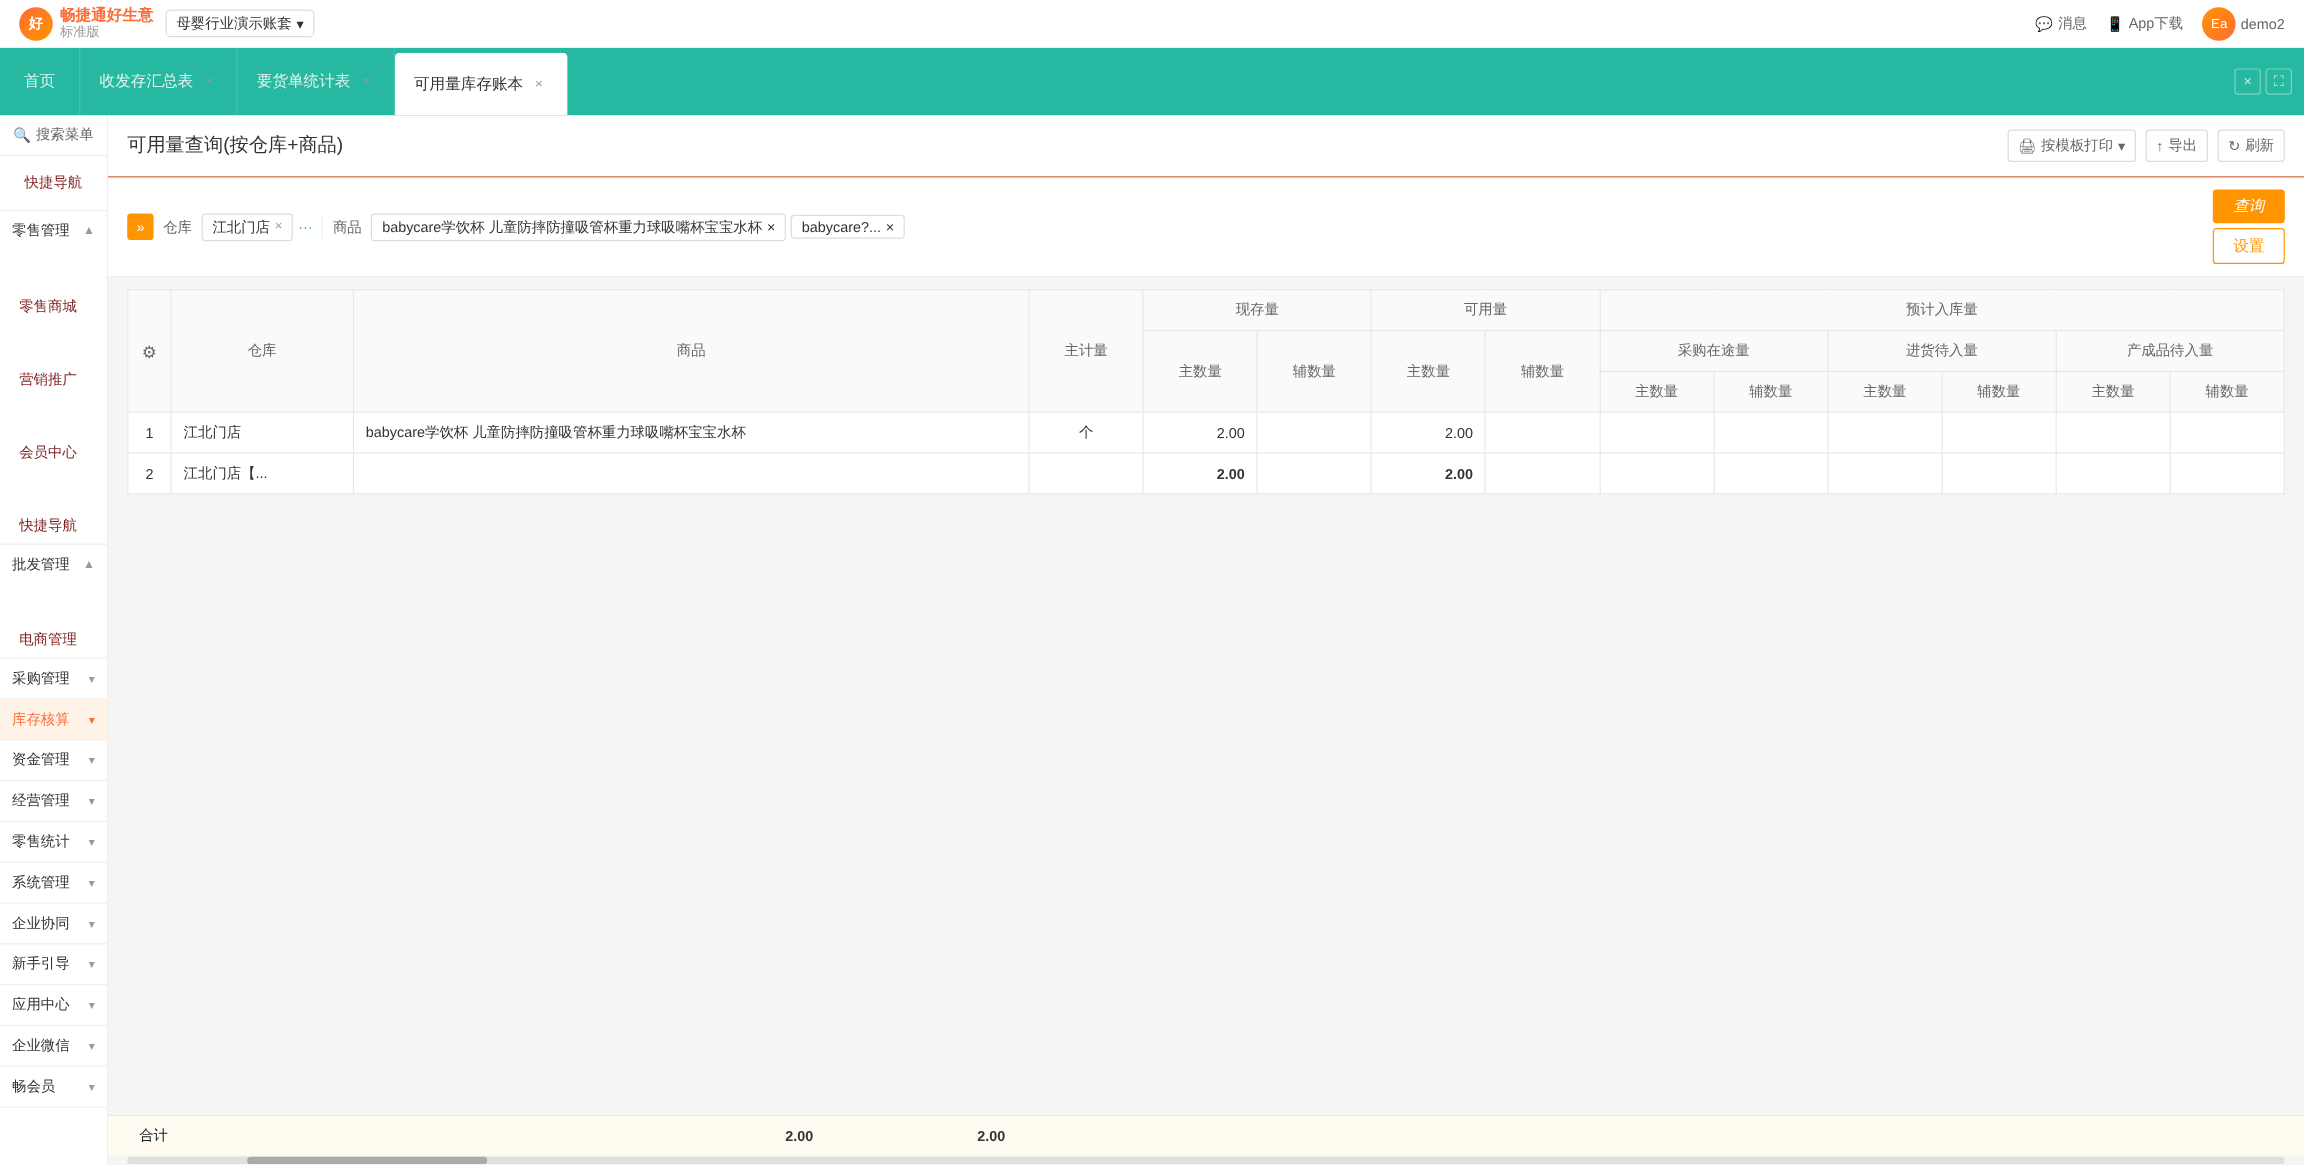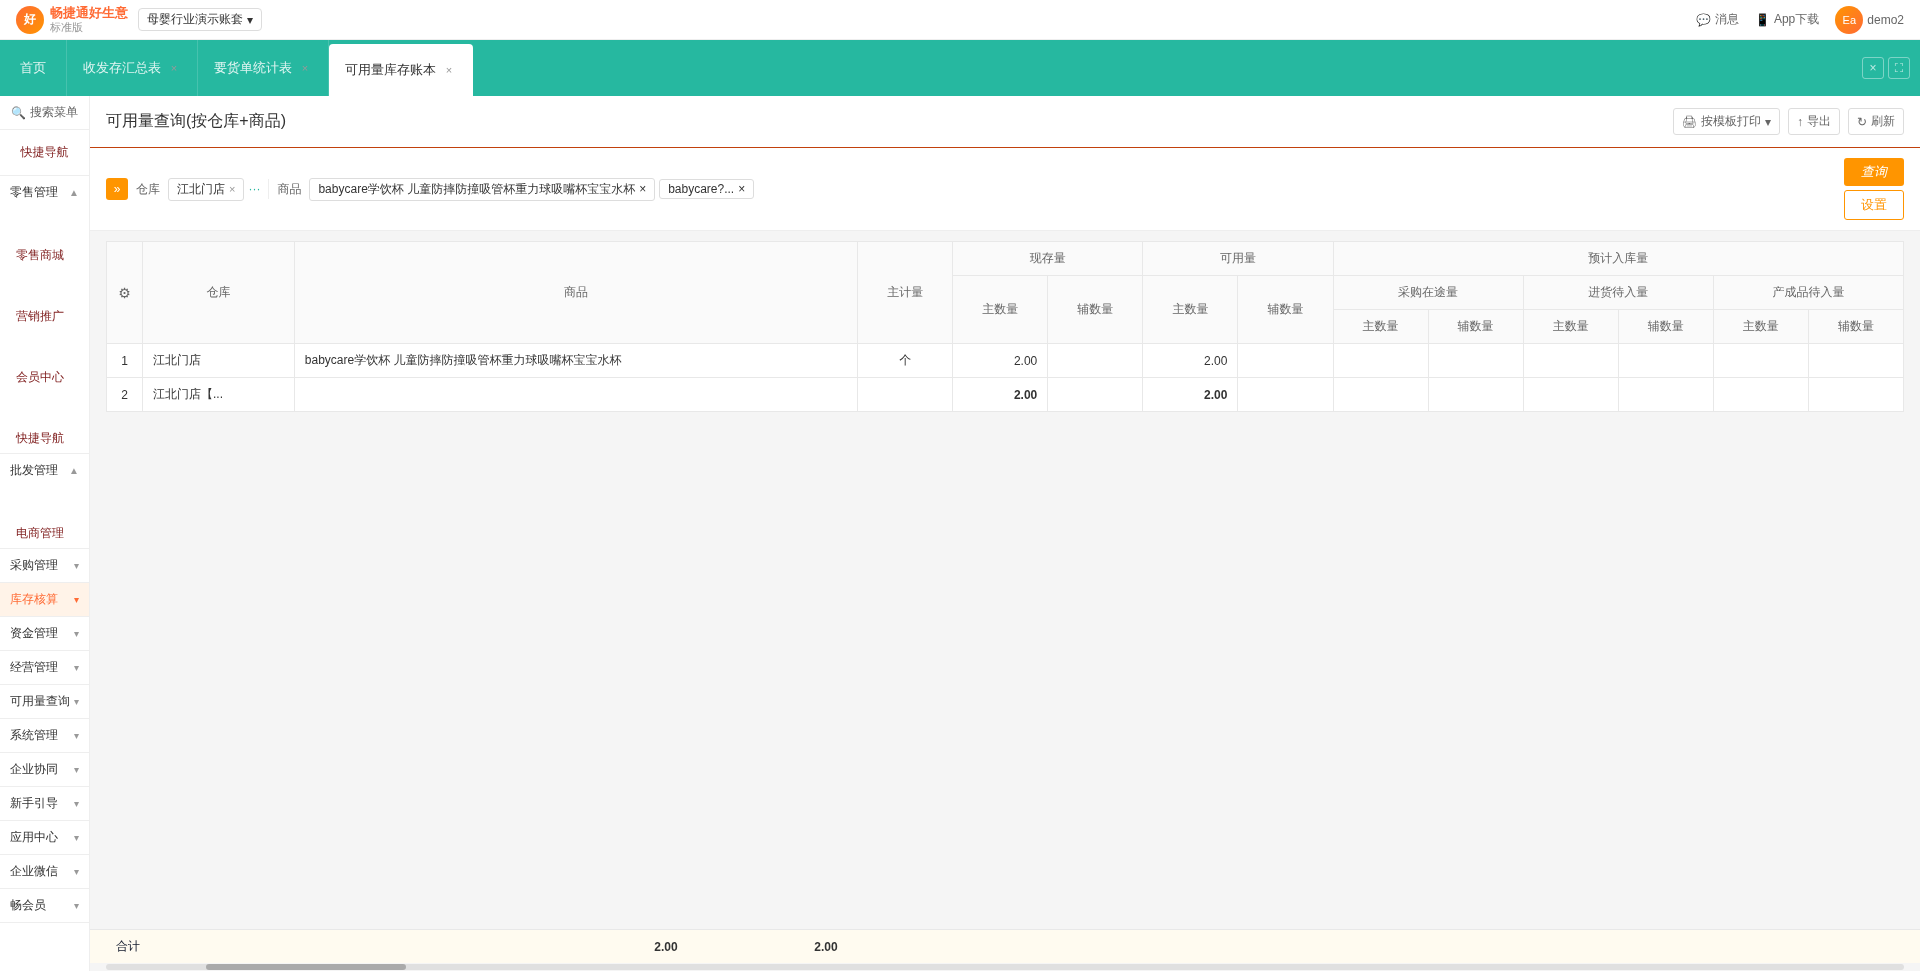--- a/index.html
+++ b/index.html
@@ -203,21 +203,21 @@
 
     <div class="sidebar-section">
       <div class="sidebar-section-header">
         <span>经营管理</span>
         <span class="arrow">▾</span>
       </div>
     </div>
 
     <div class="sidebar-section">
       <div class="sidebar-section-header">
-        <span>可用量查询</span>
+        <span>零售统计</span>
         <span class="arrow">▾</span>
       </div>
     </div>
 
     <div class="sidebar-section">
       <div class="sidebar-section-header">
         <span>系统管理</span>
         <span class="arrow">▾</span>
       </div>
     </div>

